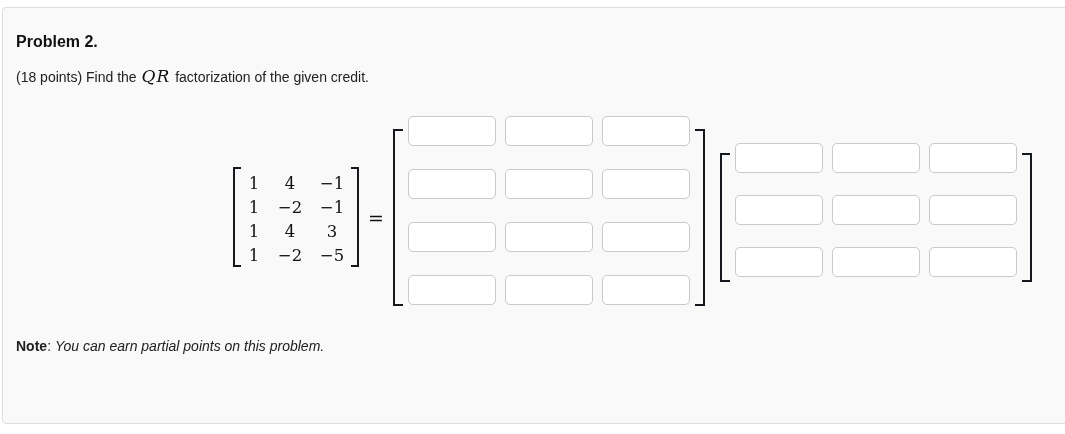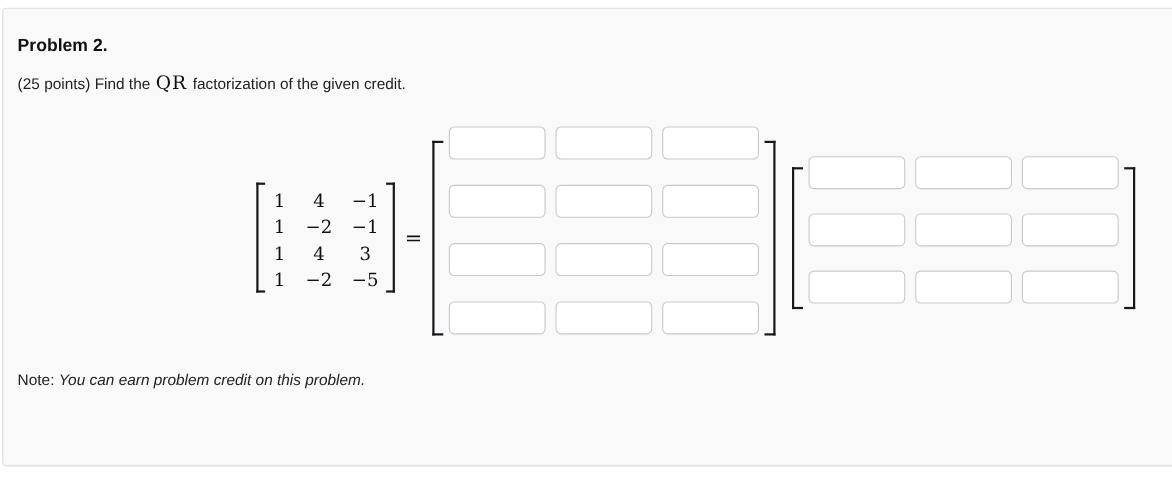--- a/index.html
+++ b/index.html
@@ -32,20 +32,21 @@
     color: #111111;
   }
   .intro {
     margin: 15px 0 0 0;
     font-size: 14px;
     line-height: 20px;
     color: #212121;
   }
   .mathvar {
     font-family: "DejaVu Serif", serif;
+    font-style: italic;
     font-size: 17px;
     letter-spacing: 1px;
     padding: 0 1px;
     color: #111111;
     text-align: right;
   }
   .math-row {
     display: flex;
     align-items: center;
     height: 190px;
@@ -117,31 +118,31 @@
     font-size: 14px;
     padding: 2px 6px;
     color: #212121;
   }
   .note {
     margin: 25px 0 0 0;
     font-size: 14px;
     line-height: 19px;
     color: #212121;
   }
-  .note .nlabel { font-weight: normal; margin-top: 27px; }
+  .note .nlabel { font-weight: bold; margin-top: 27px; }
   .note .ntext { font-style: italic; }
 </style>
 </head>
 <body>
 
 <div class="panel">
 
   <h2 class="title">Problem 2.</h2>
 
-  <p class="intro"><span>(25 points) Find the </span><span class="mathvar">QR</span><span> factorization of the given credit.</span></p>
+  <p class="intro"><span>(18 points) Find the </span><span class="mathvar">QR</span><span> factorization of the given credit.</span></p>
 
   <div class="math-row">
 
     <div class="gmatrix">
       <div class="gbracket bleft"></div>
       <div class="ggrid">
         <span class="mcell">1</span>
         <span class="mcell">4</span>
         <span class="mcell">−1</span>
         <span class="mcell">1</span>
@@ -189,15 +190,15 @@
         <input class="ans" type="text" style="">
         <input class="ans" type="text" style="">
         <input class="ans" type="text" style="">
         <input class="ans" type="text" style="">
       </div>
       <div class="abracket bright"></div>
     </div>
 
   </div>
 
-  <p class="note"><span class="nlabel">Note</span><span>: </span><span class="ntext">You can earn problem credit on this problem.</span></p>
+  <p class="note"><span class="nlabel">Note</span><span>: </span><span class="ntext">You can earn partial points on this problem.</span></p>
 
 </div>
 
 </body></html>

